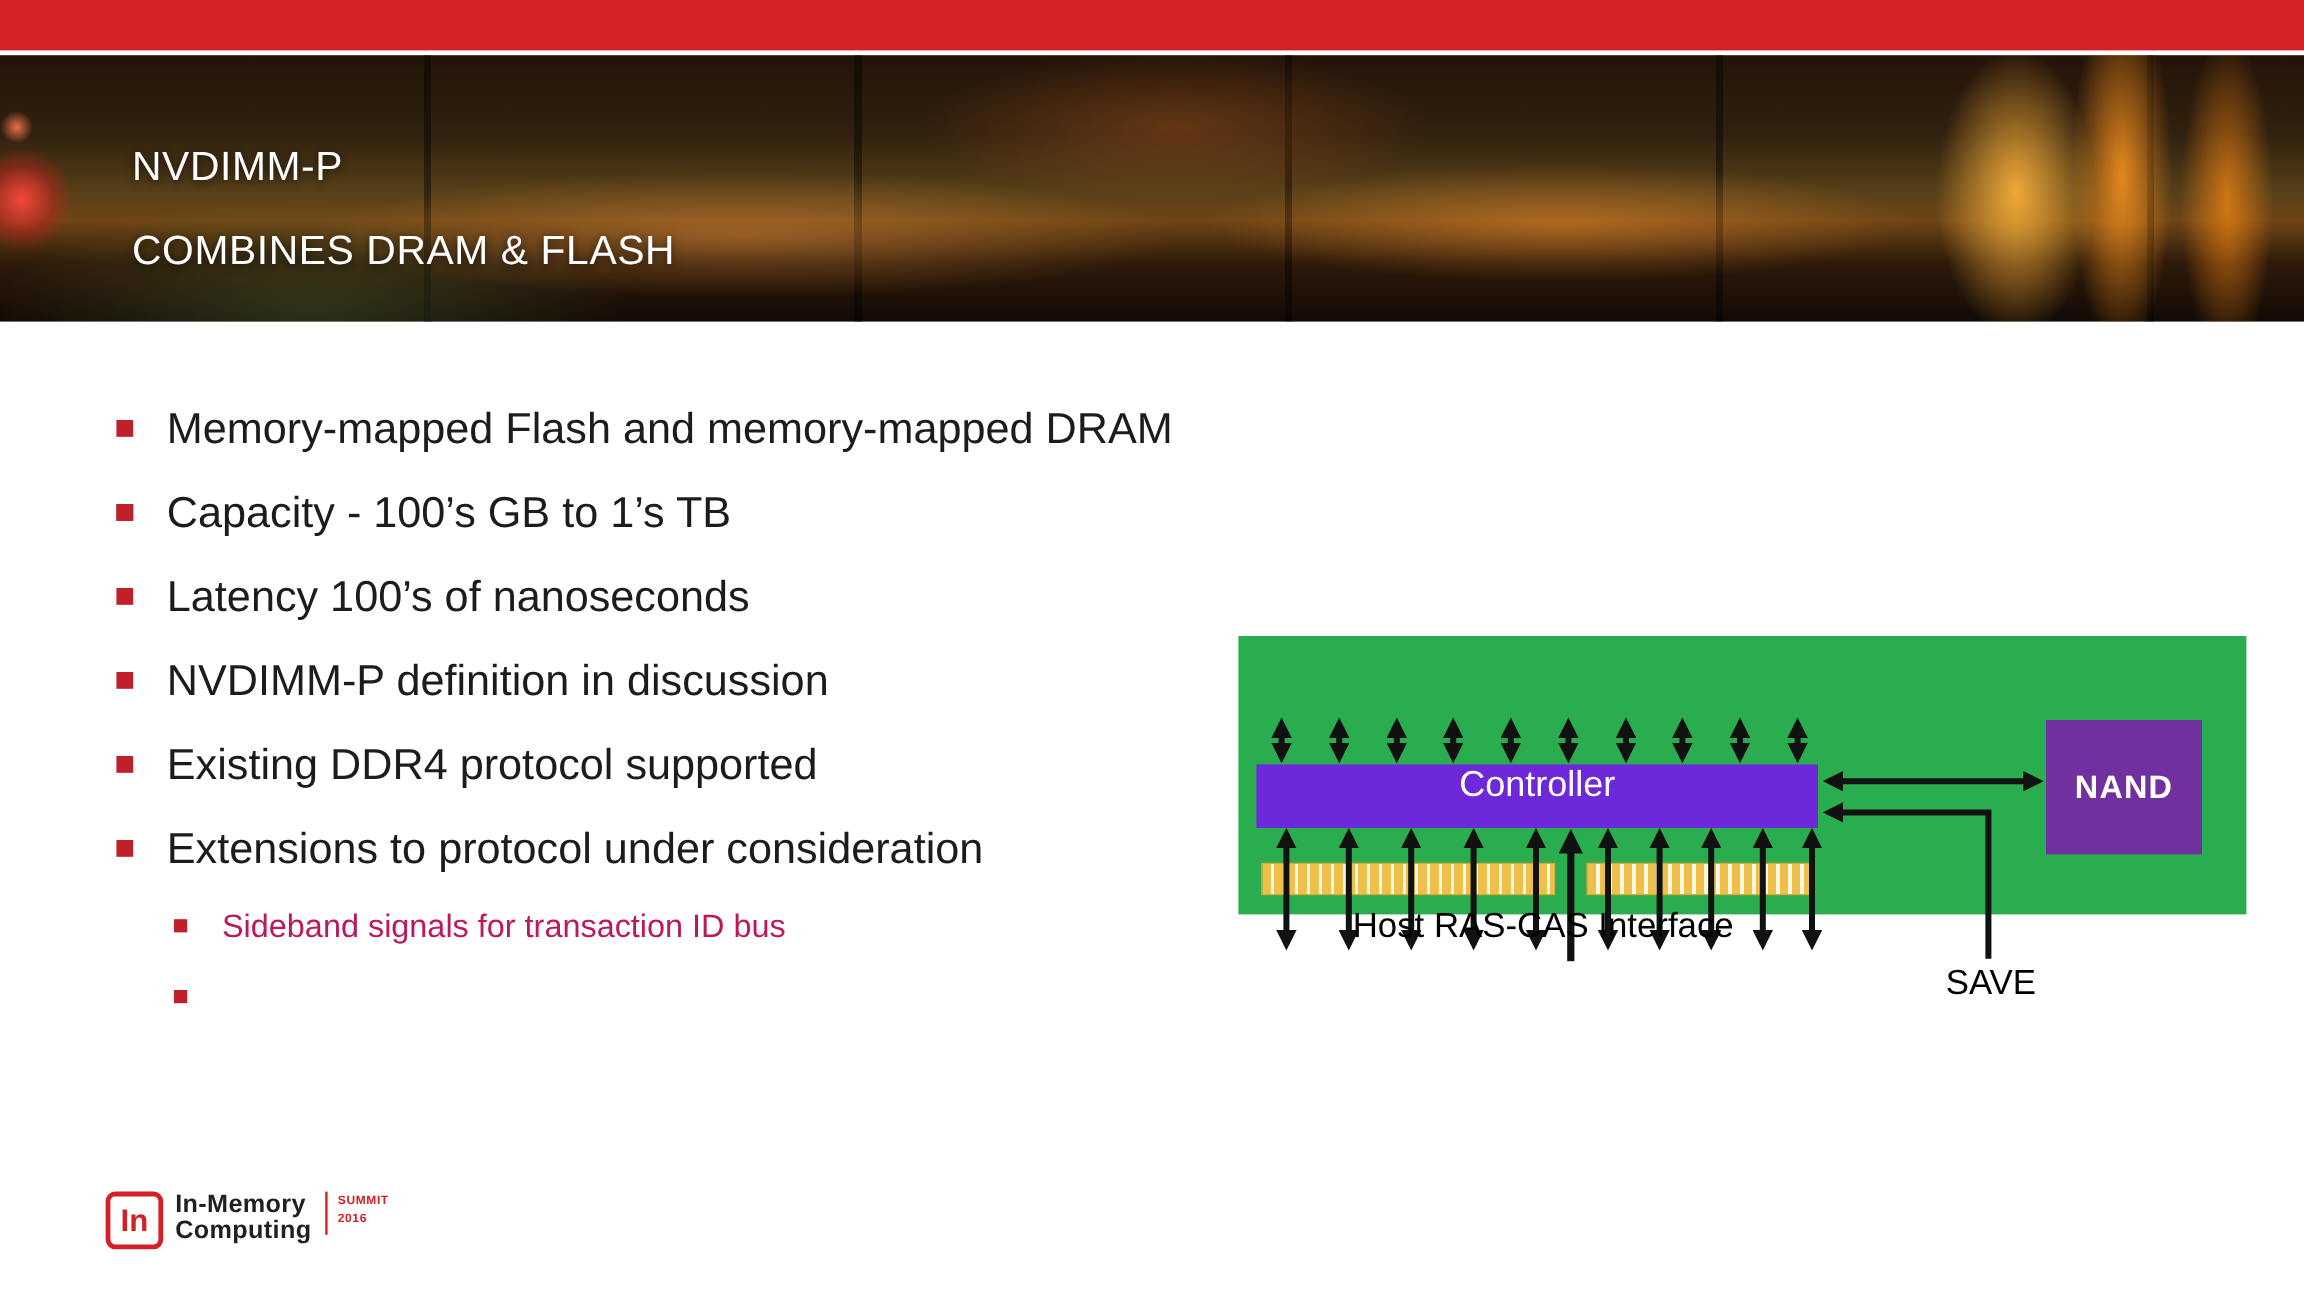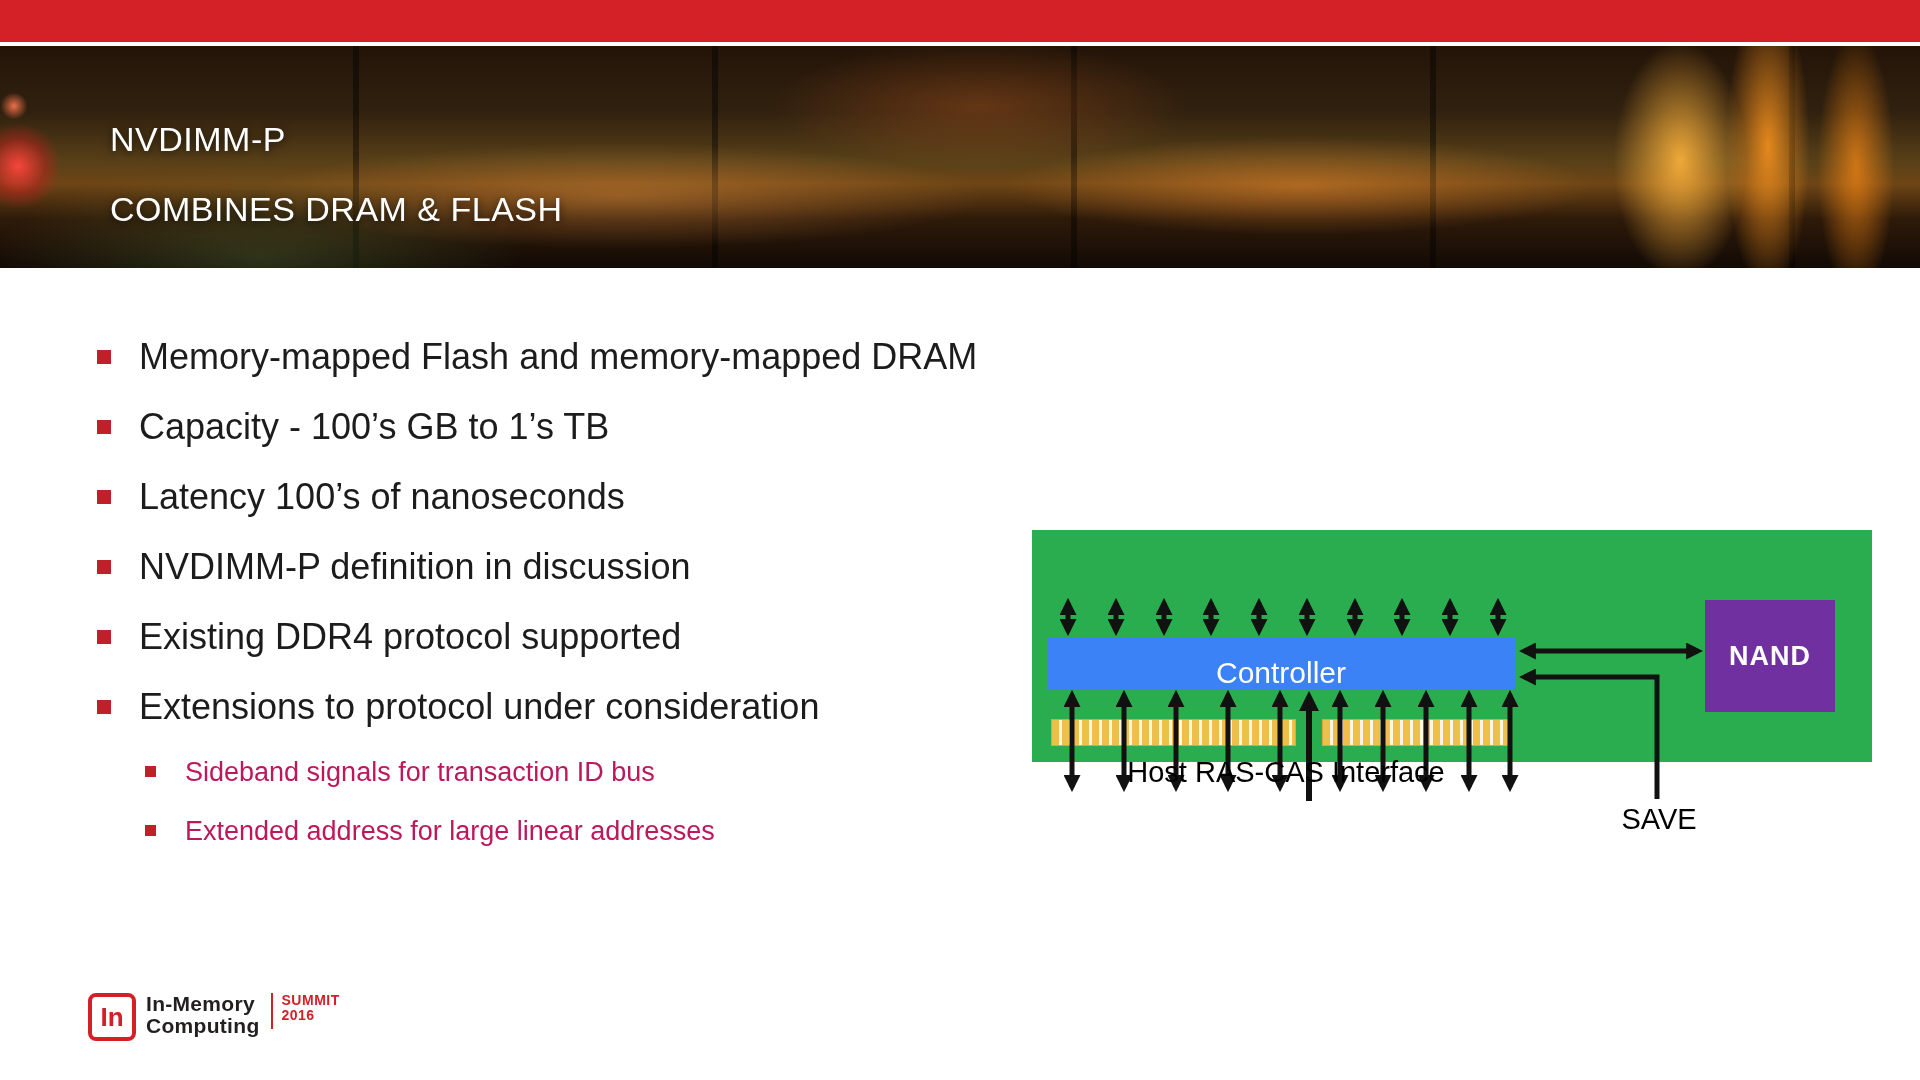--- a/index.html
+++ b/index.html
@@ -47,22 +47,22 @@
   li.lvl1 .sq { left:0; top:16px; width:14px; height:14px; }
   li.lvl2 .sq { left:48px; top:12px; width:11px; height:11px; }
   
   .dg-panel { position:absolute; left:1032px; top:530px; width:840px; height:232px; background:#2aad4e; }
   .dg-dram {
     position:absolute; left:1047px; top:539px; width:468px; height:58px; background:#060606;
     color:#fff; font-size:31px; font-weight:700; display:flex; align-items:center; justify-content:center;
     letter-spacing:1px;
   }
   .dg-ctrl {
-    position:absolute; left:1047px; top:637px; width:468px; height:53px; background:#3b82f6;
-    color:#fff; font-size:30px; font-weight:500; display:flex; align-items:flex-end; justify-content:center;
+    position:absolute; left:1047px; top:637px; width:468px; height:53px; background:#6d28d9;
+    color:#fff; font-size:30px; font-weight:500; display:flex; align-items:flex-start; justify-content:center;
   }
   .dg-nand {
     position:absolute; left:1705px; top:600px; width:130px; height:112px; background:#7030a0;
     color:#fff; font-size:27px; font-weight:600; display:flex; align-items:center; justify-content:center;
     letter-spacing:1px;
   }
   .dimm {
     position:absolute; top:719px; height:27px;
     background:repeating-linear-gradient(90deg,#eec04a 0 7px,#fdf6e3 7px 10px);
     border:1px solid #d8a93a;
@@ -74,21 +74,21 @@
   .lbl-host { left:1096px; top:756px; width:380px; }
   .lbl-save { left:1609px; top:803px; width:100px; }
   
   .logo { position:absolute; left:88px; top:993px; display:flex; align-items:flex-start; }
   .logo-mark {
     width:48px; height:48px; border:4px solid #d42127; border-radius:8px;
     color:#d42127; font-size:26px; font-weight:700; display:flex; align-items:center; justify-content:center;
   }
   .logo-text { margin-left:10px; font-weight:700; font-size:21px; line-height:22px; color:#221f1f; letter-spacing:0.3px; }
   .logo-div { width:2px; height:36px; background:#d42127; margin:0 9px 0 11px; }
-  .logo-summit { color:#d42127; font-weight:700; font-size:14px; line-height:15px; letter-spacing:0.5px; }
+  .logo-summit { color:#d42127; font-weight:700; font-size:10px; line-height:15px; letter-spacing:0.5px; }
 </style>
 </head>
 <body>
 
 <div class="slide">
 
   <div class="topbar"></div>
 
   <div class="hero">
     <div class="title">
@@ -99,21 +99,21 @@
 
   <ul class="bullets">
     <li class="lvl1"><span class="sq"></span><span>Memory-mapped Flash and memory-mapped DRAM</span></li>
     <li class="lvl1"><span class="sq"></span></li>
     <li class="lvl1"><span class="sq"></span><span>Capacity - 100’s GB to 1’s TB</span></li>
     <li class="lvl1"><span class="sq"></span><span>Latency 100’s of nanoseconds</span></li>
     <li class="lvl1"><span class="sq"></span><span>NVDIMM-P definition in discussion</span></li>
     <li class="lvl1"><span class="sq"></span><span>Existing DDR4 protocol supported</span></li>
     <li class="lvl1"><span class="sq"></span><span>Extensions to protocol under consideration</span></li>
     <li class="lvl2"><span class="sq"></span><span>Sideband signals for transaction ID bus</span></li>
-    <li class="lvl2"><span class="sq"></span><span>Extended address for large linear addresses</span></li>
+    <li class="lvl2"><span class="sq"></span></li>
   </ul>
 
   <div class="dg-panel"></div>
   <div class="dimm left"></div>
   <div class="dimm right"></div>
   <div class="dg-ctrl">
       <span>Controller</span>
     </div>
   <div class="dg-nand">
       <span>NAND</span>

